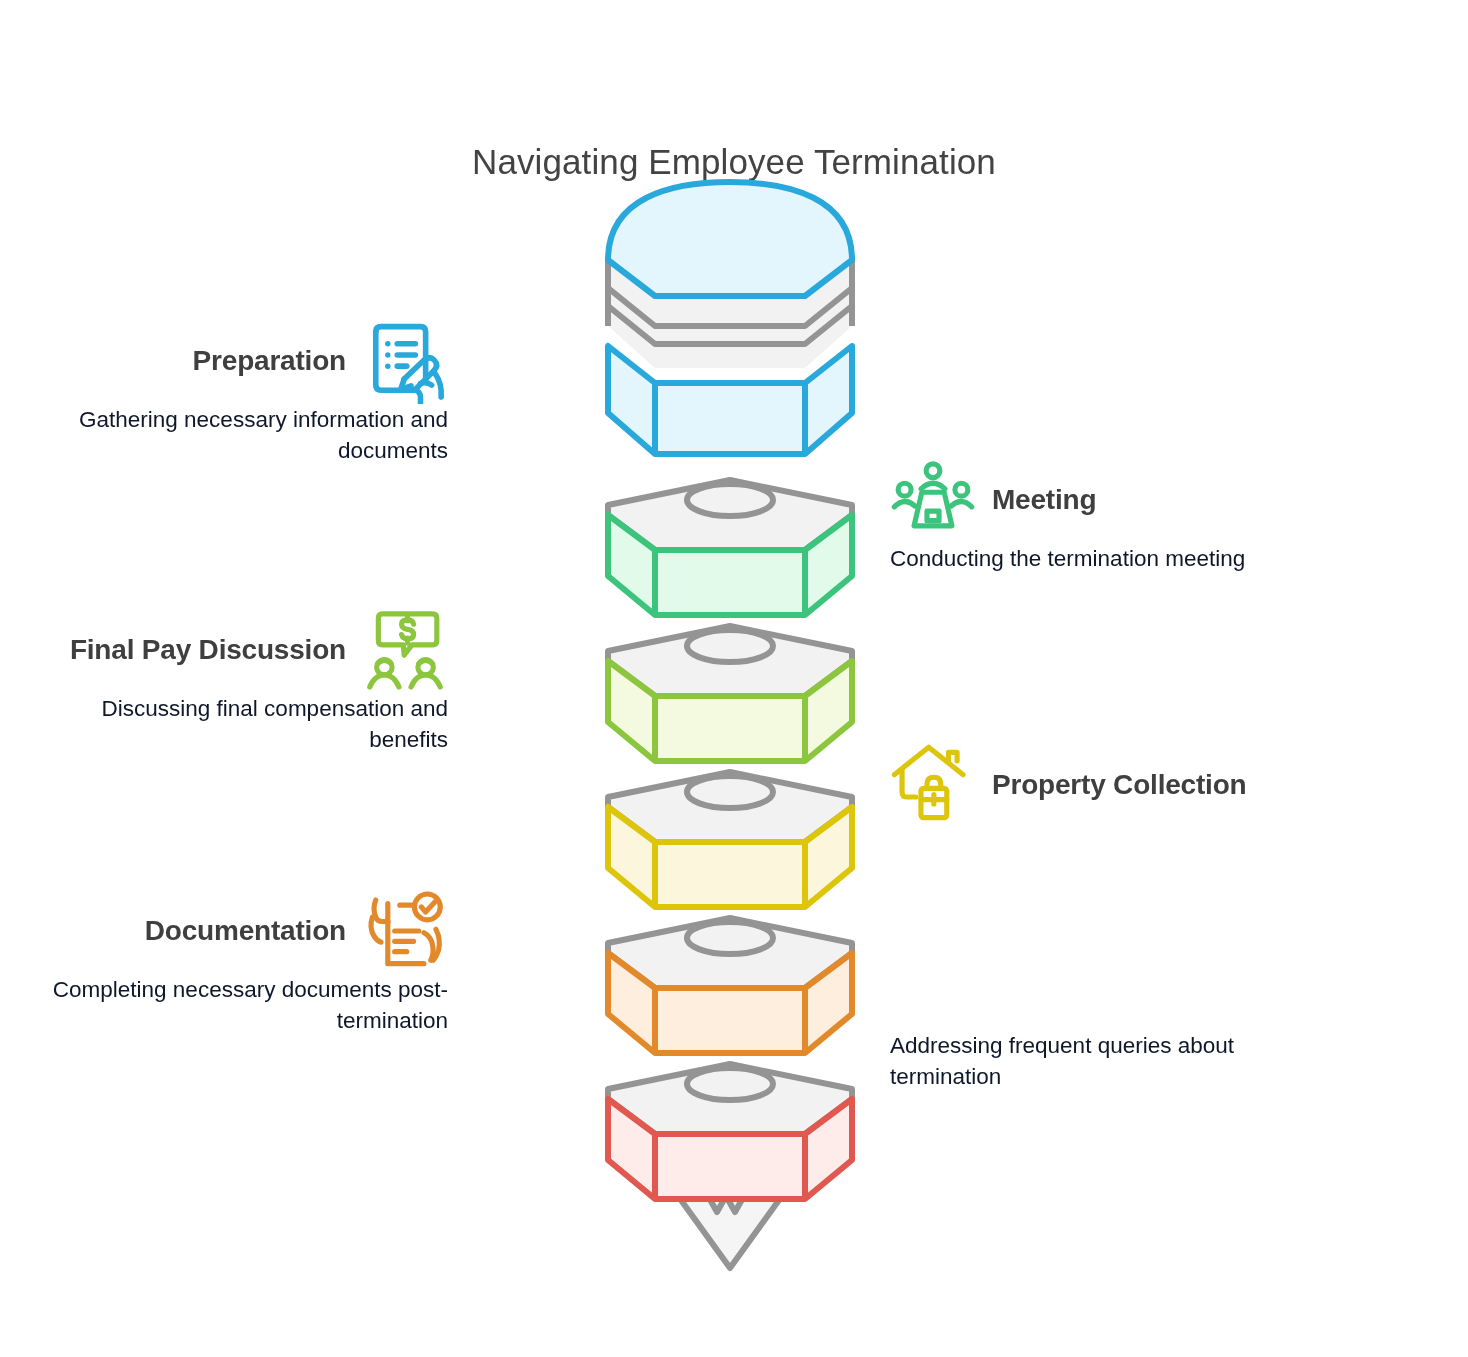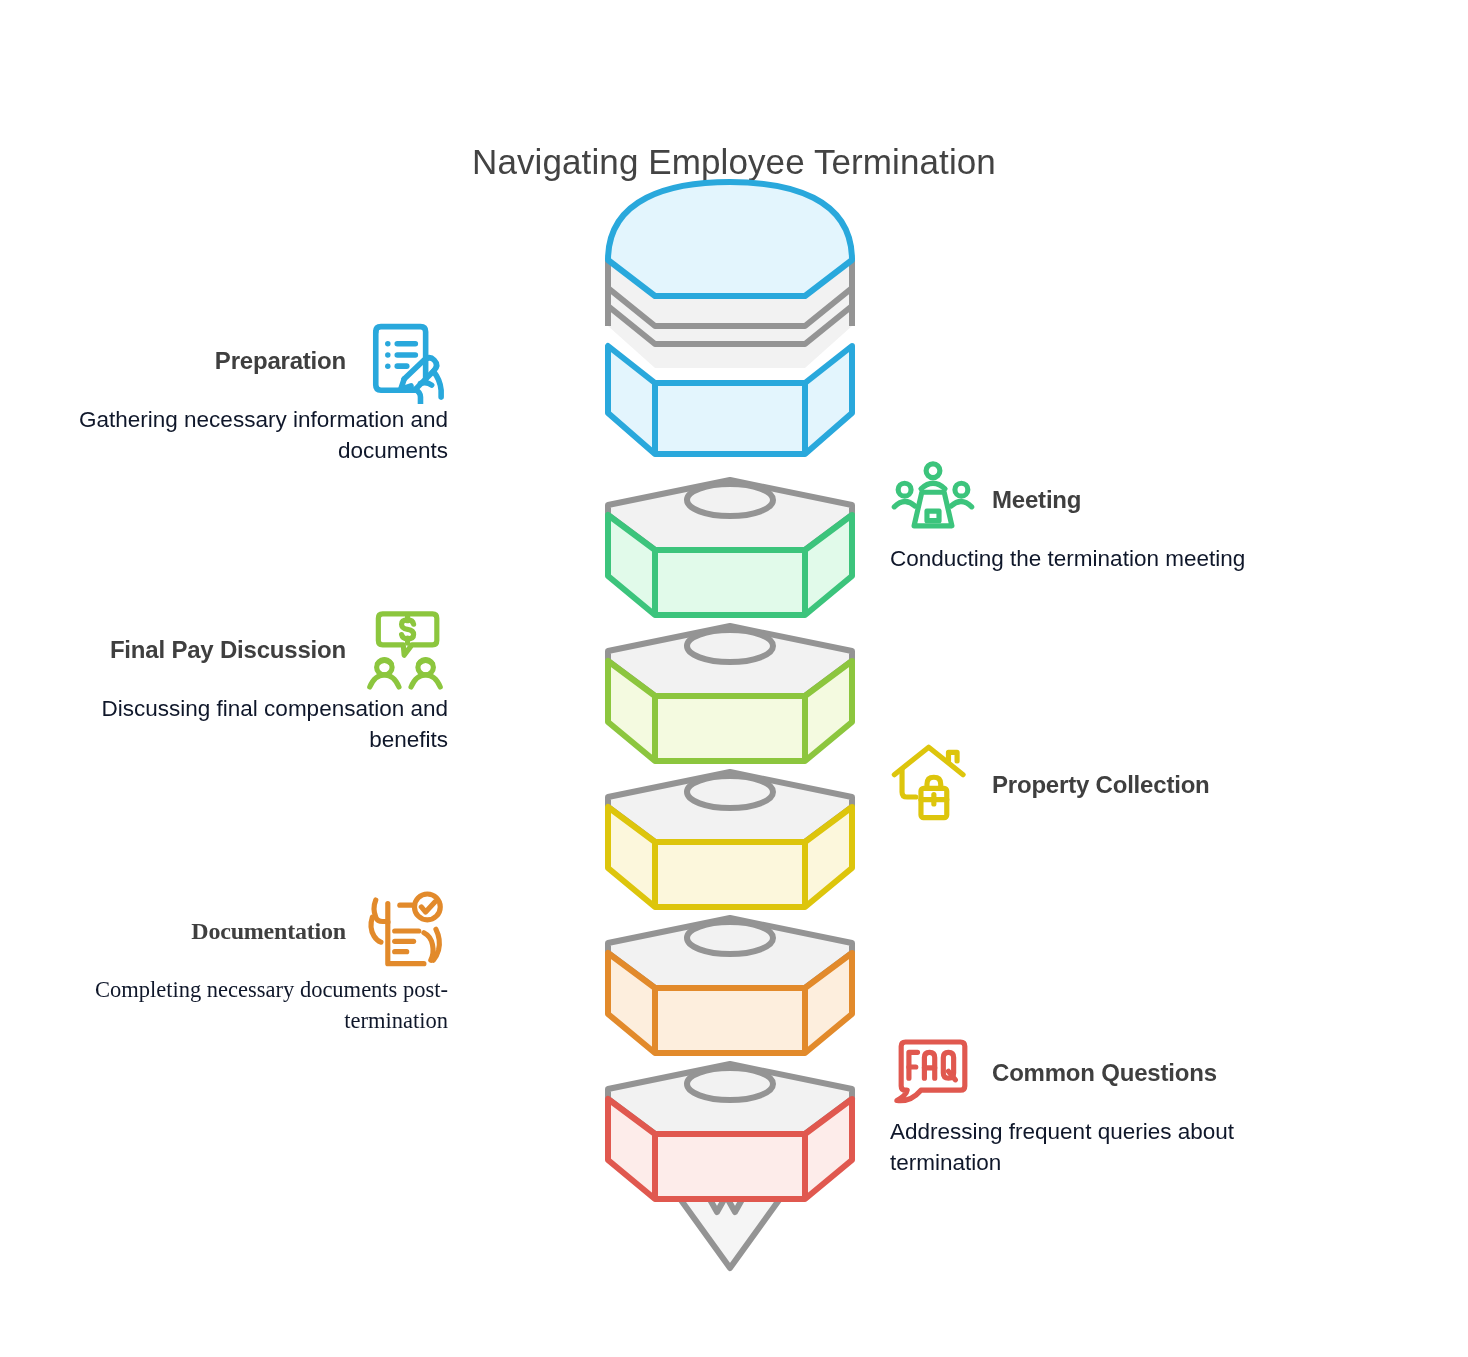--- a/index.html
+++ b/index.html
@@ -47,21 +47,21 @@
 
   .step-head {
     display: flex;
     align-items: center;
     gap: 16px;
   }
   .step.left  .step-head { justify-content: flex-end; }
   .step.right .step-head { justify-content: flex-start; }
 
   .step-title {
-    font-size: 24px;
+    font-size: 28px;
     font-weight: bold;
     color: #3f3f3f;
     white-space: nowrap;
     letter-spacing: -0.2px;
   }
   .step-desc {
     margin-top: 1px;
     font-size: 22.5px;
     line-height: 1.37;
     color: #0f172a;
@@ -69,21 +69,21 @@
   .step-icon {
     width: 86px;
     height: 86px;
     flex: 0 0 86px;
     display: block;
   }
 
   
   #step-preparation   { left: 18px;   top: 318px; }
   #step-finalpay      { left: 18px;   top: 607px; }
-  #step-documentation { left: 18px;   top: 888px; font-family: Liberation Serif, serif; }
+  #step-documentation { left: 18px;   top: 888px; }
   
   #step-meeting       { left: 890px;  top: 457px; }
   #step-property      { left: 890px;  top: 742px; }
   #step-questions     { left: 890px;  top: 1030px; }
 </style>
 </head>
 <body>
 
 <div id="title">Navigating Employee Termination</div>
 
@@ -245,26 +245,14 @@
       <path d="M16 14 q-4 10 0 20 q2 5 8 5 h6"></path>
       <path d="M12 34 q-4 12 2 22 q3 5 8 7"></path>
       <path d="M86 48 q6 12 3 24 q-2 7-6 12"></path>
       <path d="M72 52 q8 4 10 14 q2 10-2 18"></path>
     </svg>
   </div>
   <div class="step-desc">Completing necessary documents post-termination</div>
 </div>
 
 <div class="step right" id="step-questions">
-  <div class="step-head">
-    <svg class="step-icon" viewBox="0 0 100 100" fill="none" stroke="#e0584f" stroke-width="6" stroke-linecap="round" stroke-linejoin="round">
-      <path d="M18 14 h64 q5 0 5 5 v46 q0 5-5 5 h-46 q-12 14-28 12 q11-6 12-12 h-2 q-5 0-5-5 v-46 q0-5 5-5 Z"></path>
-      <path d="M40 56 v-24 q0-6 6-6 q6 0 6 6 v24"></path>
-      <line x1="40" y1="44" x2="52" y2="44"></line>
-      <path d="M32 26 h-10 v30"></path>
-      <line x1="22" y1="43" x2="30" y2="43"></line>
-      <path d="M62 32 q0-6 6-6 q6 0 6 6 v18 q0 6-6 6 q-6 0-6-6 Z"></path>
-      <line x1="68" y1="48" x2="76" y2="58"></line>
-    </svg>
-    <span class="step-title">Common Questions</span>
-  </div>
   <div class="step-desc">Addressing frequent queries about termination</div>
 </div>
 
 </body></html>

